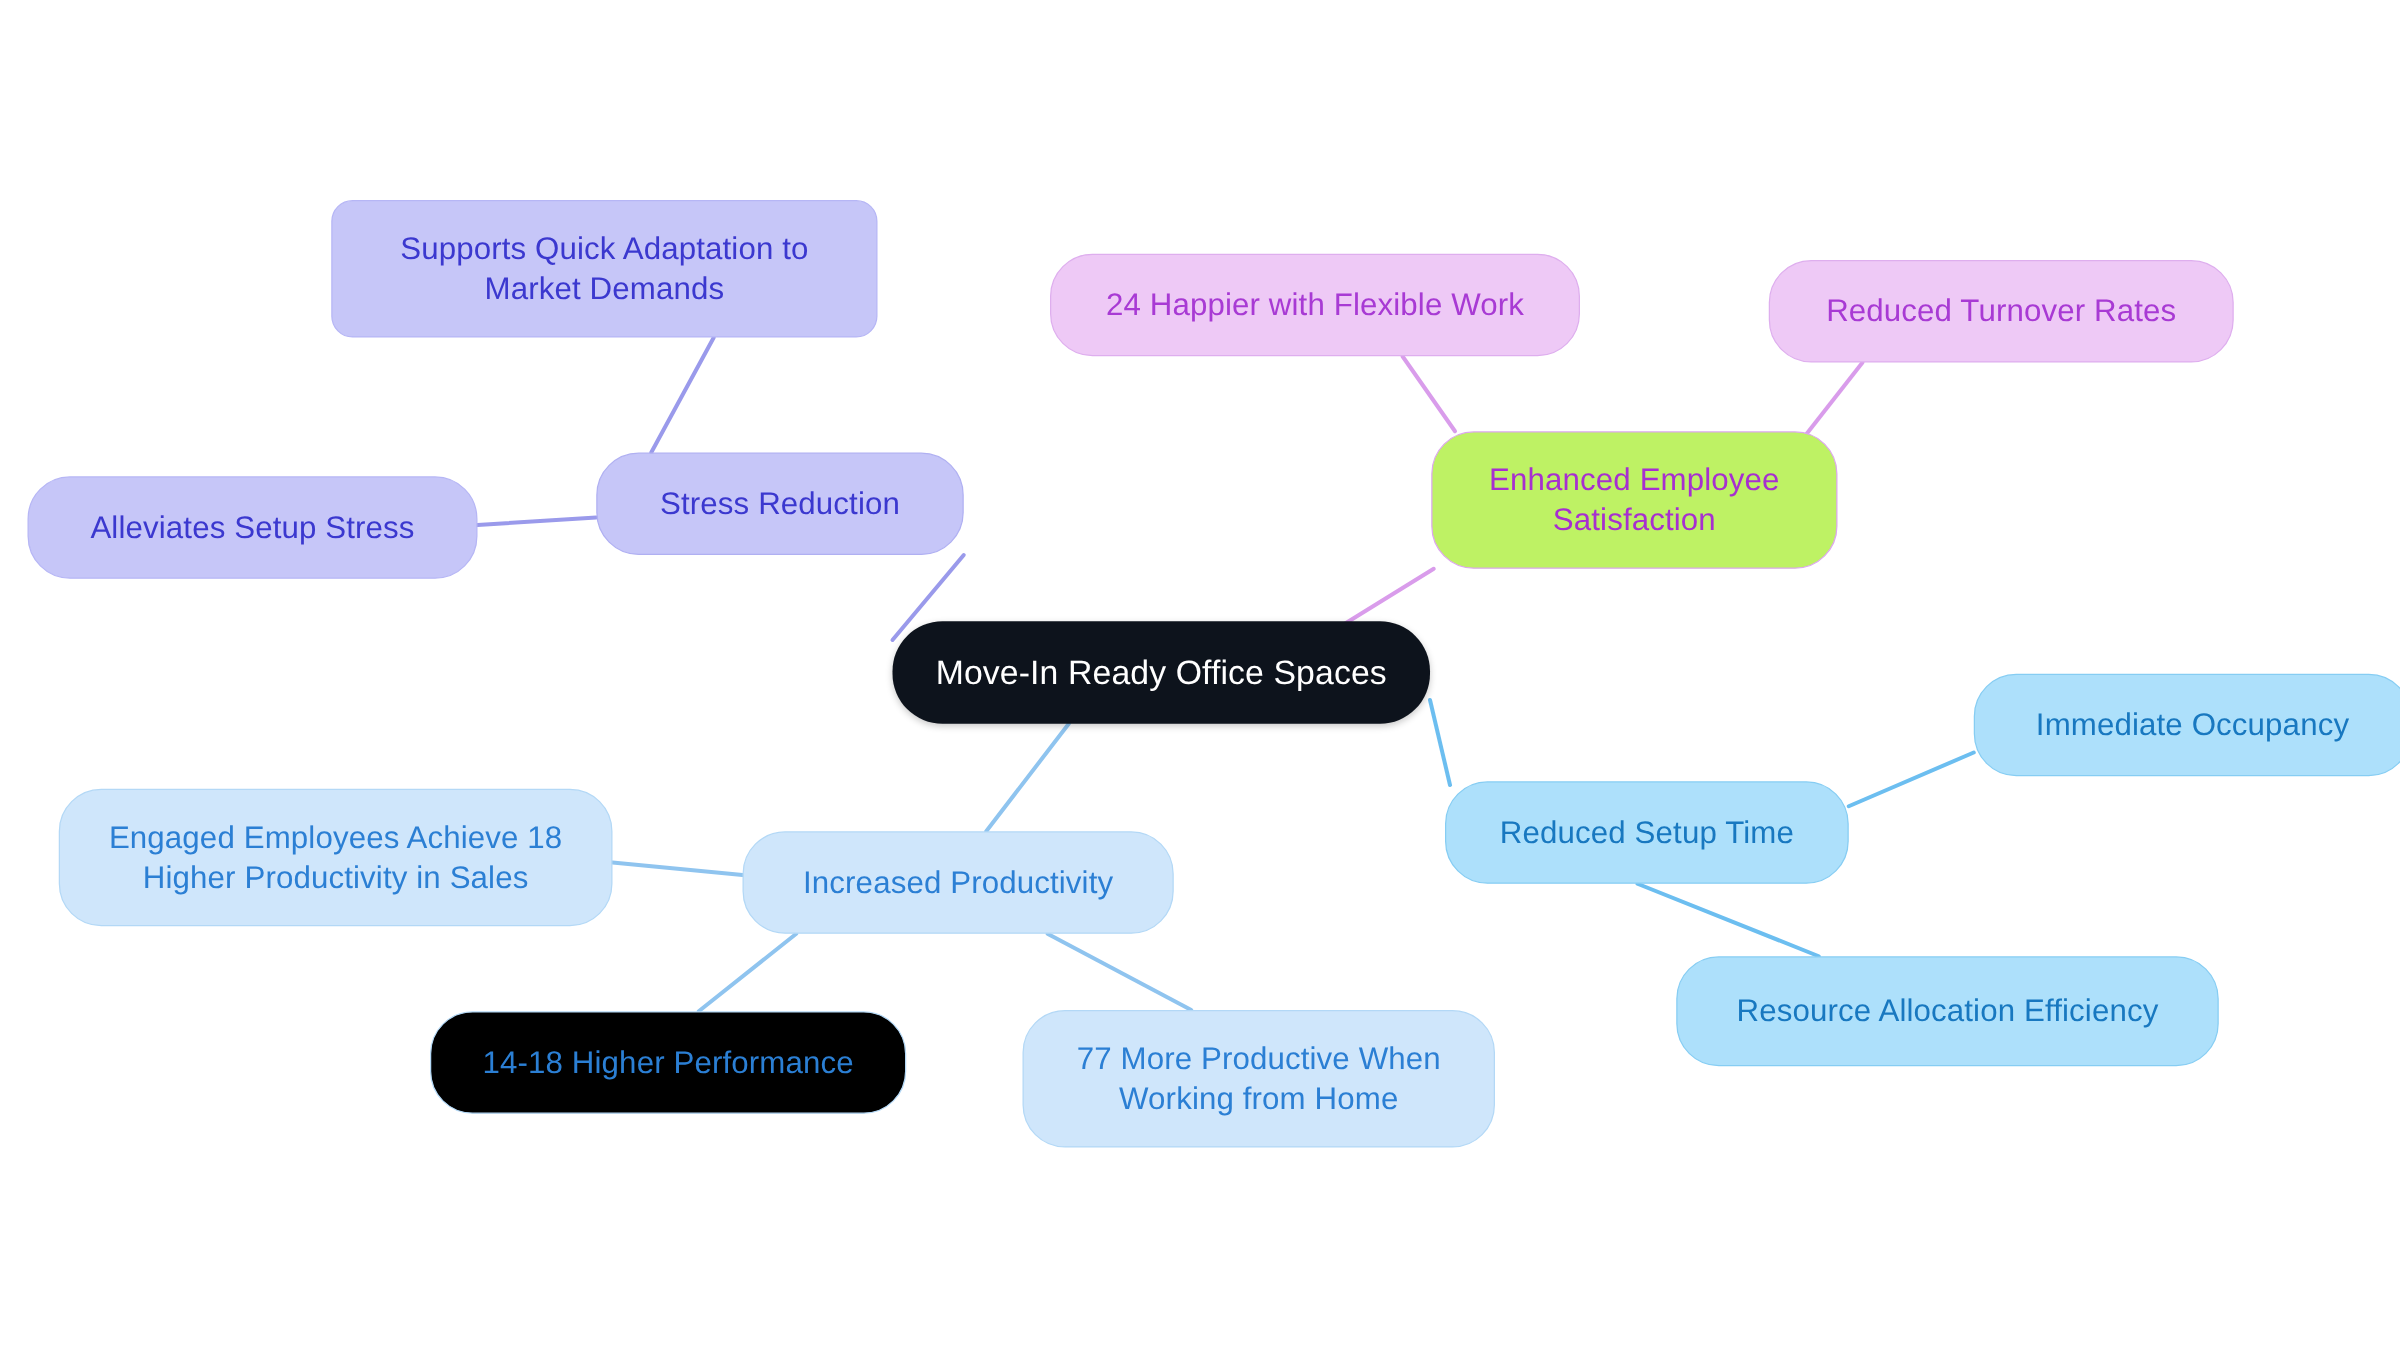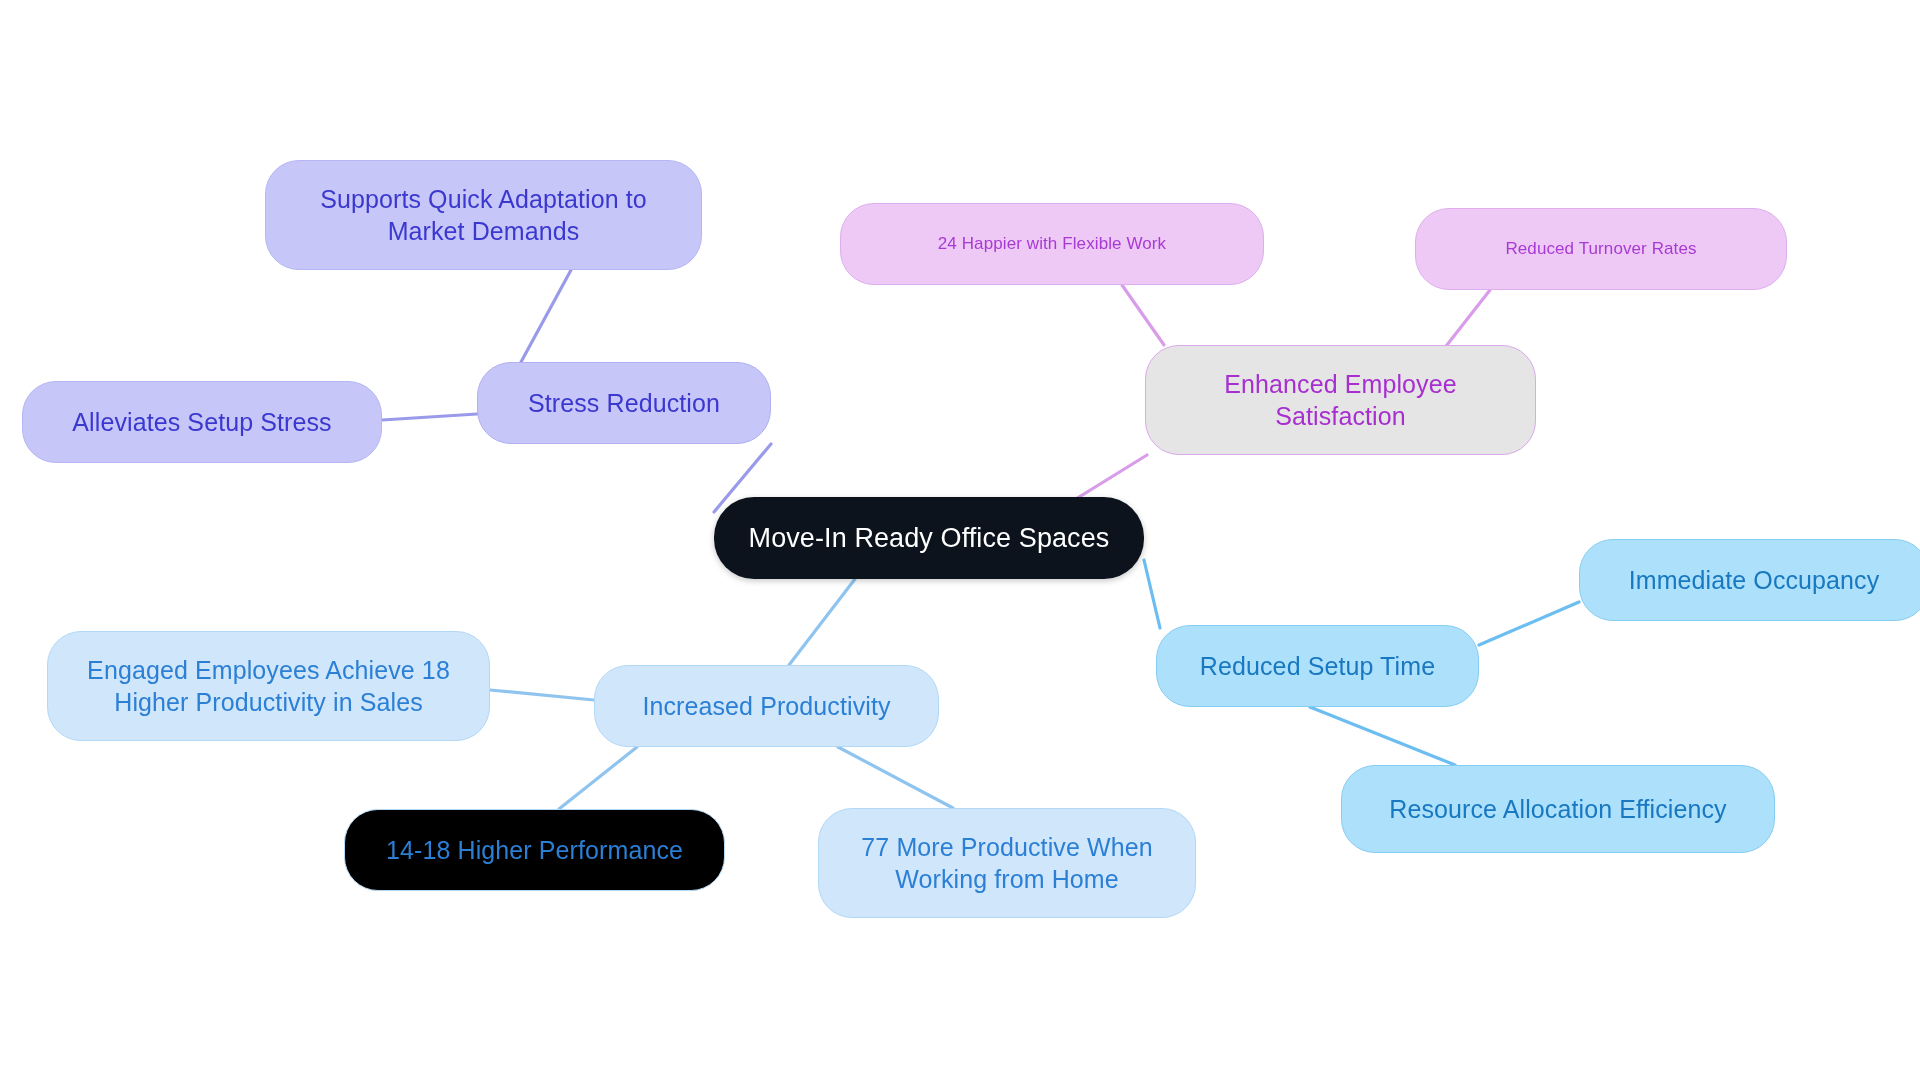--- a/index.html
+++ b/index.html
@@ -74,21 +74,21 @@
   .node.magenta {
     background: #edc7f5;
     color: #a72fd0;
     border: 1px solid #dca8ec;
     font-size: 25px;
   }
   .node.magenta-leaf {
     background: #eec9f6;
     color: #a83ad4;
     border: 1px solid #deaeee;
-    font-size: 17px;
+    font-size: 25px;
   }
   .node.blue-strong {
     background: #ade0fb;
     color: #1878c0;
     border: 1px solid #86cdf3;
     font-size: 25px;
   }
   .node.blue-soft {
     background: #cfe6fb;
     color: #2b7fd4;
@@ -113,24 +113,24 @@
       <line x1="1310" y1="707" x2="1455" y2="765" stroke="#6cbef0" stroke-width="3.2" stroke-linecap="round"></line>
       <line x1="855" y1="579" x2="789" y2="665" stroke="#8fc4ef" stroke-width="3.2" stroke-linecap="round"></line>
       <line x1="594" y1="700" x2="490" y2="690" stroke="#8fc4ef" stroke-width="3.2" stroke-linecap="round"></line>
       <line x1="637" y1="747" x2="559" y2="809" stroke="#8fc4ef" stroke-width="3.2" stroke-linecap="round"></line>
       <line x1="838" y1="747" x2="953" y2="808" stroke="#8fc4ef" stroke-width="3.2" stroke-linecap="round"></line>
     </svg>
 
   <div id="node-layer">
       <div class="node lavender" style="left: 477px; top: 362px; width: 294px; height: 82px; background: rgb(198, 198, 248);">Stress Reduction</div>
       <div class="node root" style="left: 714px; top: 497px; width: 430px; height: 82px; background: rgb(13, 19, 28); color: rgb(255, 255, 255);">Move-In Ready Office Spaces</div>
-      <div class="node lavender-leaf" style="left: 265px; top: 160px; width: 437px; height: 110px; background: rgb(198, 198, 248); color: rgb(59, 56, 207);">Supports Quick Adaptation to
+      <div class="node lavender-leaf" style="left: 265px; top: 160px; width: 437px; height: 110px; background: rgb(198, 198, 248); color: rgb(59, 56, 207); border-radius: 17px;">Supports Quick Adaptation to
 Market Demands</div>
       <div class="node lavender-leaf" style="left: 22px; top: 381px; width: 360px; height: 82px; background: rgb(198, 198, 248); color: rgb(59, 56, 207);">Alleviates Setup Stress</div>
-      <div class="node magenta" style="left: 1145px; top: 345px; width: 391px; height: 110px; background: #e5e5e5;">Enhanced Employee
+      <div class="node magenta" style="left: 1145px; top: 345px; width: 325px; height: 110px; background: #bef264;">Enhanced Employee
 Satisfaction</div>
       <div class="node magenta-leaf" style="left: 840px; top: 203px; width: 424px; height: 82px; background: rgb(238, 201, 246); color: rgb(168, 58, 212);">24 Happier with Flexible Work</div>
       <div class="node magenta-leaf" style="left: 1415px; top: 208px; width: 372px; height: 82px; background: rgb(238, 201, 246); color: rgb(168, 58, 212);">Reduced Turnover Rates</div>
       <div class="node blue-strong" style="left: 1156px; top: 625px; width: 323px; height: 82px; background: rgb(173, 224, 251);">Reduced Setup Time</div>
       <div class="node blue-strong" style="left: 1579px; top: 539px; width: 350px; height: 82px; background: rgb(173, 224, 251); color: rgb(24, 120, 192);">Immediate Occupancy</div>
       <div class="node blue-strong" style="left: 1341px; top: 765px; width: 434px; height: 88px; background: rgb(173, 224, 251); color: rgb(24, 120, 192);">Resource Allocation Efficiency</div>
       <div class="node blue-soft" style="left: 594px; top: 665px; width: 345px; height: 82px; background: rgb(207, 230, 251);">Increased Productivity</div>
       <div class="node blue-soft" style="left: 47px; top: 631px; width: 443px; height: 110px; background: rgb(207, 230, 251); color: rgb(43, 127, 212);">Engaged Employees Achieve 18
 Higher Productivity in Sales</div>
       <div class="node blue-soft" style="left: 344px; top: 809px; width: 381px; height: 82px; background: #000000; color: rgb(43, 127, 212);">14-18 Higher Performance</div>

